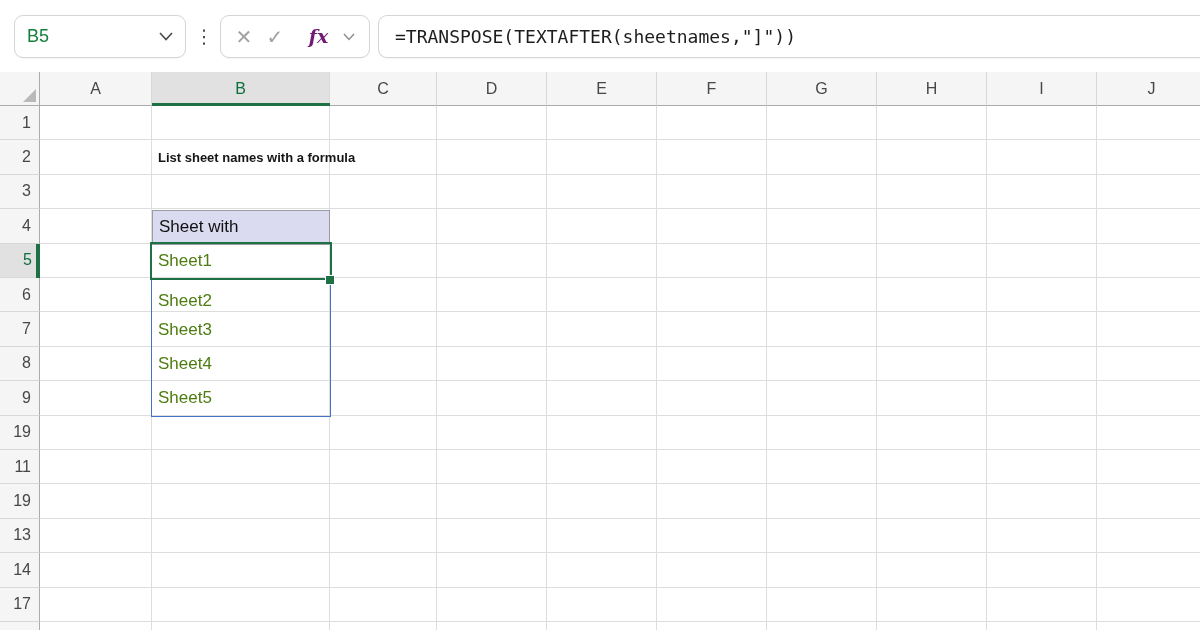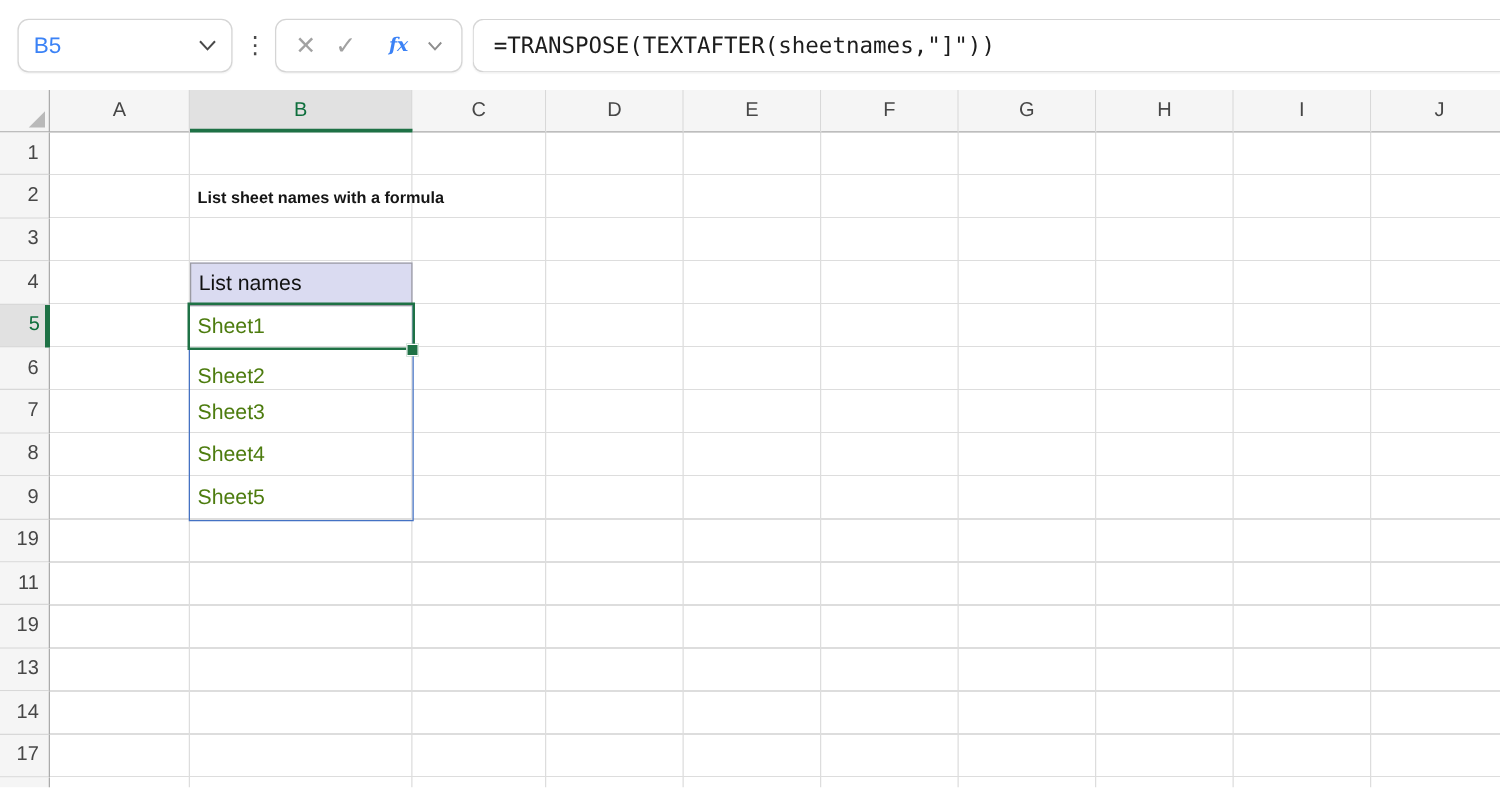--- a/index.html
+++ b/index.html
@@ -10,35 +10,35 @@
     -webkit-font-smoothing:antialiased;
   }
   
   .topbar{position:absolute;left:0;top:0;width:1200px;height:72px;background:#ffffff;}
   .namebox{
     position:absolute;left:14px;top:15px;width:172px;height:43px;
     background:#fff;border:1px solid #d5d5d5;border-radius:9px;
     box-sizing:border-box;display:flex;align-items:center;
     padding:0 12px;box-shadow:0 1px 1px rgba(0,0,0,0.04);
   }
-  .namebox .val{font-size:18px;color:#3b82f6;}
+  .namebox .val{font-size:18px;color:#15803d;}
   .namebox .chev{margin-left:auto;}
   .sep-dots{
     position:absolute;left:196px;top:15px;width:16px;height:43px;
     display:flex;align-items:center;justify-content:center;
     font-size:19px;color:#4a4a4a;letter-spacing:0;line-height:1;
   }
   .fnbox{
     position:absolute;left:220px;top:15px;width:150px;height:43px;
     background:#fff;border:1px solid #d5d5d5;border-radius:9px;
     box-sizing:border-box;display:flex;align-items:center;
     justify-content:space-evenly;box-shadow:0 1px 1px rgba(0,0,0,0.04);
   }
   .glyph-x,.glyph-check{font-size:20px;color:#a2a2a2;line-height:1;}
-  .glyph-fx{font-family:"DejaVu Serif", serif;font-style:italic;font-weight:600;font-size:15px;color:#3b82f6;line-height:1;margin-left:11px;}
+  .glyph-fx{font-family:"DejaVu Serif", serif;font-style:italic;font-weight:600;font-size:19px;color:#701a75;line-height:1;margin-left:11px;}
   .formulabox{
     position:absolute;left:378px;top:15px;width:822px;height:43px;
     background:#fff;border:1px solid #d5d5d5;border-right:none;
     border-radius:9px 0 0 9px;box-sizing:border-box;
     display:flex;align-items:center;padding:0 16px;
     box-shadow:0 1px 1px rgba(0,0,0,0.04);
   }
   .formulabox .formula{
     font-family:"DejaVu Sans Mono", monospace;
     font-size:18px;color:#1d1d1d;white-space:pre;
@@ -181,21 +181,21 @@
   <div class="rowhdr" style="top:343.6px;height:34.4px">19</div>
   <div class="rowhdr" style="top:378px;height:34.4px">11</div>
   <div class="rowhdr" style="top:412.4px;height:34.4px">19</div>
   <div class="rowhdr" style="top:446.8px;height:34.4px">13</div>
   <div class="rowhdr" style="top:481.2px;height:34.4px">14</div>
   <div class="rowhdr" style="top:515.6px;height:34.4px">17</div>
   <div class="rowhdr" style="top:550px;height:8px;border-bottom:none"></div>
 
   <div class="cell-text title-cell" style="left:158px;top:68.4px;height:34.4px">List sheet names with a formula</div>
 
-  <div class="hdrfill">List names</div>
+  <div class="hdrfill">Sheet with</div>
 
   <div class="spill-outline"></div>
 
   <div class="cell-text" style="left:158px;top:171.6px;height:34.4px">Sheet1</div>
   <div class="cell-text" style="left:158px;top:206px;height:45px">Sheet2</div>
   <div class="cell-text" style="left:158px;top:240.4px;height:34.4px">Sheet3</div>
   <div class="cell-text" style="left:158px;top:274.8px;height:34.4px">Sheet4</div>
   <div class="cell-text" style="left:158px;top:309.2px;height:34.4px">Sheet5</div>
 
   <div class="sel-border"></div>

